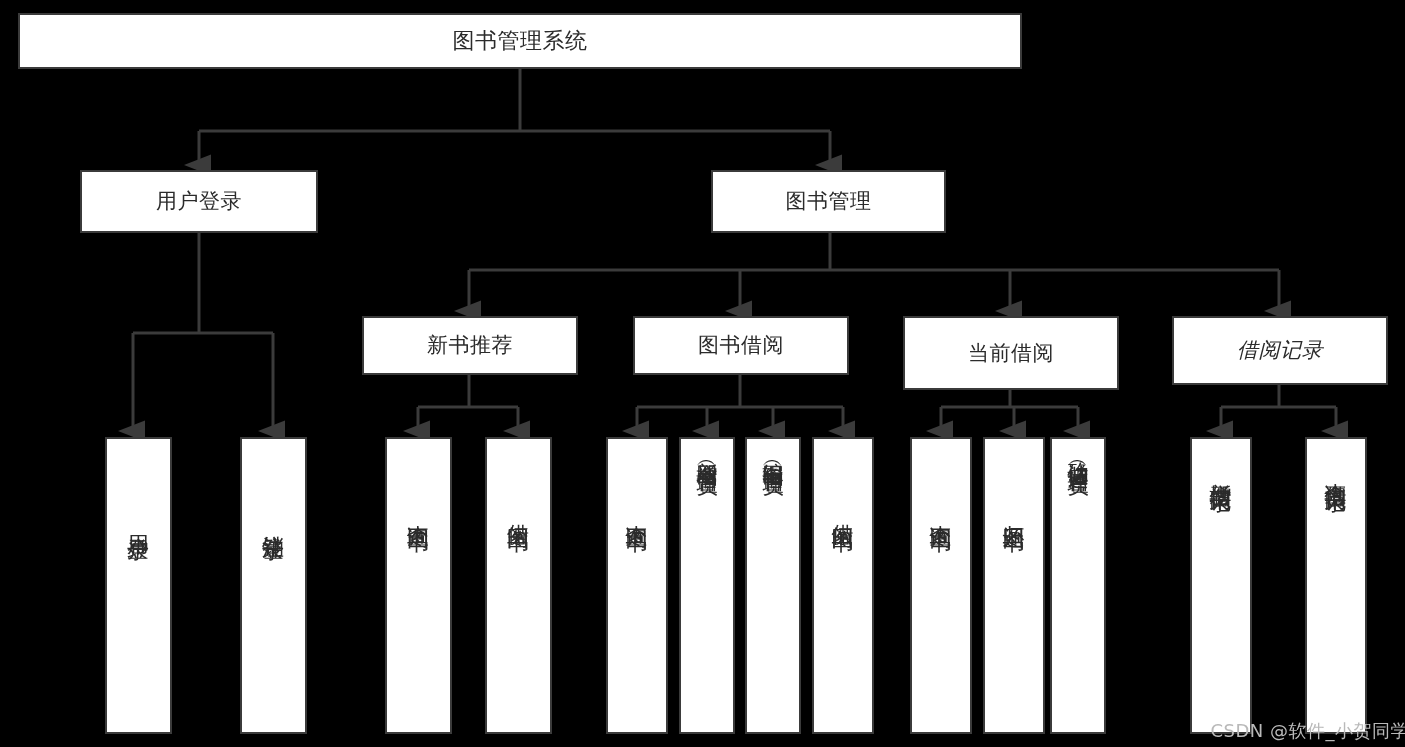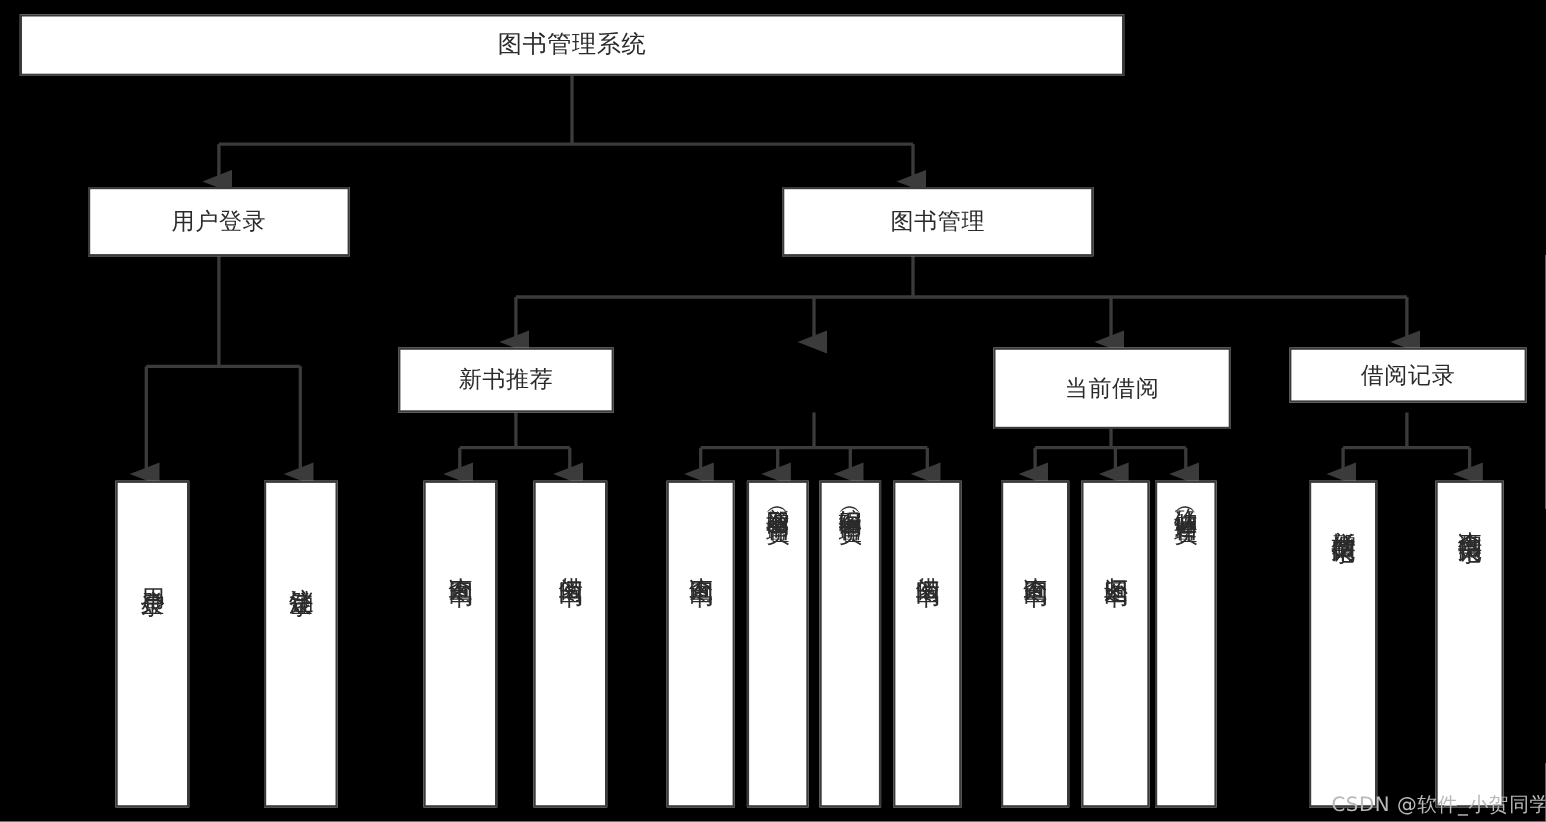--- a/index.html
+++ b/index.html
@@ -131,31 +131,34 @@
     </g>
   </svg>
 
   <div class="node root horiz" style="left:18px; top:13px; width:1004px; height:56px;">
     <span class="node-label">图书管理系统</span>
   </div>
 
   <div class="node horiz" style="left:80px; top:170px; width:238px; height:63px;">
     <span class="node-label">用户登录</span>
   </div>
-  <div class="node horiz" style="left:711px; top:170px; width:283px; height:63px;">
+  <div class="node horiz" style="left:711px; top:170px; width:235px; height:63px;">
     <span class="node-label">图书管理</span>
   </div>
 
-  <div class="node horiz" style="left:362px; top:316px; width:196px; height:59px;">
+  <div class="node horiz" style="left:362px; top:316px; width:216px; height:59px;">
     <span class="node-label">新书推荐</span>
+  </div>
+  <div class="node horiz" style="left:633px; top:316px; width:216px; height:59px;">
+    <span class="node-label">图书借阅</span>
   </div>
   <div class="node horiz" style="left:903px; top:316px; width:216px; height:74px;">
     <span class="node-label">当前借阅</span>
   </div>
-  <div class="node horiz" style="left:1172px; top:316px; width:216px; height:50px;">
+  <div class="node horiz" style="left:1172px; top:316px; width:216px; height:69px;font-style:italic;">
     <span class="node-label">借阅记录</span>
   </div>
 
   <div class="node vert" style="left:105px; top:437px; width:67px; height:297px; padding-top:78px;">
     <span class="node-label">用户登录</span>
   </div>
   <div class="node vert" style="left:240px; top:437px; width:67px; height:297px; padding-top:78px;">
     <span class="node-label">注销登录</span>
   </div>
   <div class="node vert" style="left:385px; top:437px; width:67px; height:297px; padding-top:68px;">

